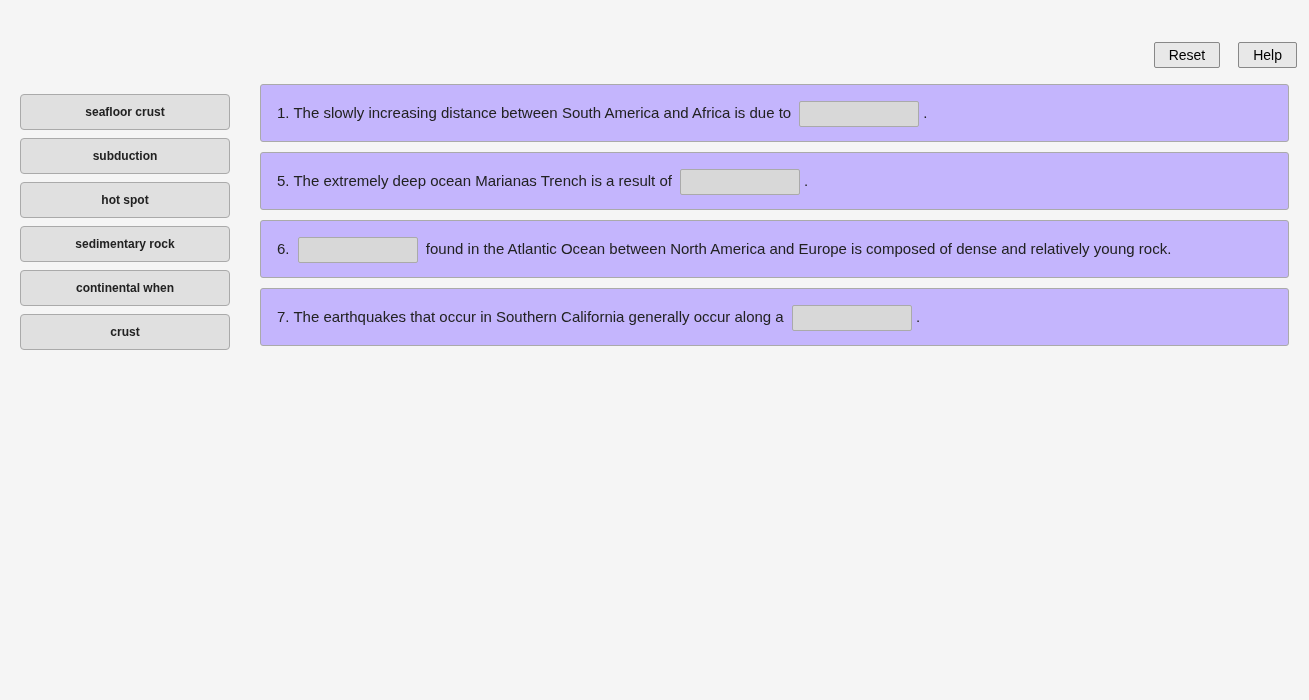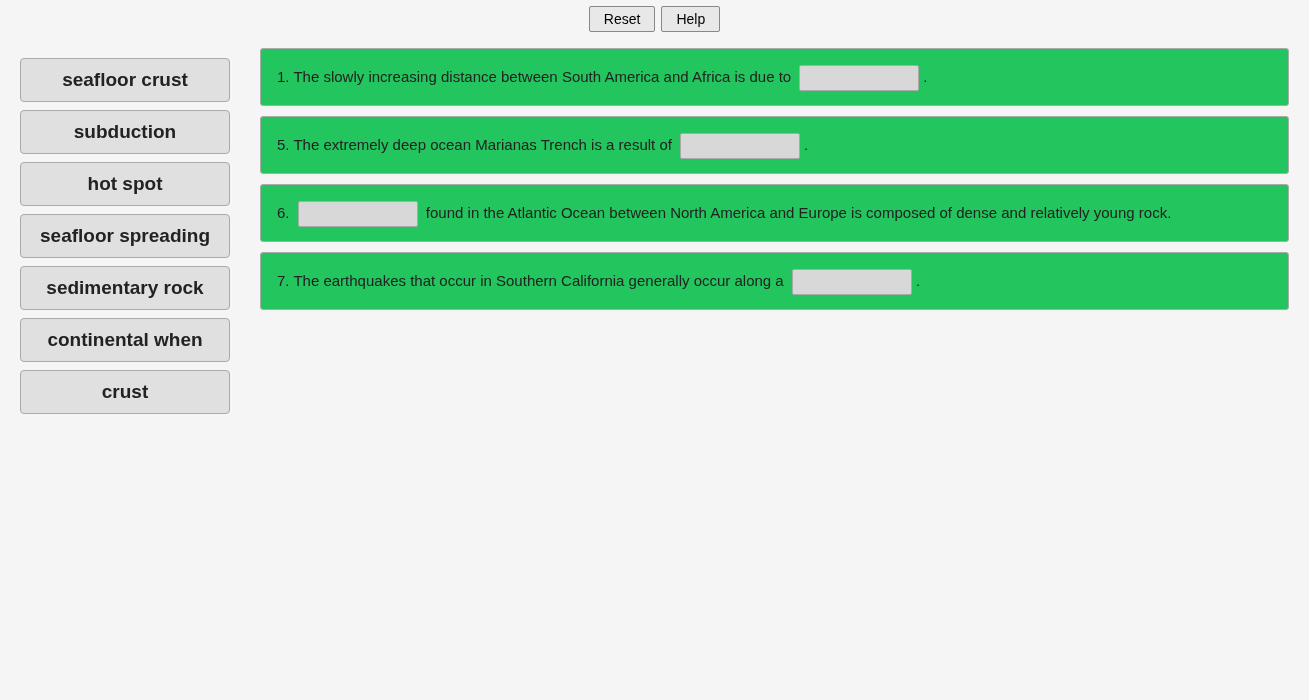--- a/index.html
+++ b/index.html
@@ -11,23 +11,24 @@
       font-family: Arial, sans-serif;
       font-size: 15px;
       background: #f5f5f5;
       color: #222;
       width: 1309px;
       min-height: 700px;
       position: relative;
     }
     .top-bar {
       display: flex;
-      justify-content: center;
+      justify-content: flex-end;
       padding: 6px 12px;
-      gap: 6px;
+      gap: 18px;
+      margin-top: 36px;
     }
     .top-btn {
       border: 1px solid #888;
       background: #e8e8e8;
       padding: 4px 14px;
       cursor: pointer;
       font-size: 14px;
       border-radius: 2px;
     }
     .main-layout {
@@ -44,33 +45,33 @@
       width: 210px;
       flex-shrink: 0;
       margin-top: 10px;
     }
     .word-item {
       border: 1px solid #aaa;
       background: #e0e0e0;
       padding: 10px 16px;
       text-align: center;
       font-weight: bold;
-      font-size: 19px;
+      font-size: 12px;
       border-radius: 4px;
       cursor: grab;
     }
     .questions-panel {
       flex: 1;
       display: flex;
       flex-direction: column;
       gap: 10px;
     }
     .question-box {
       border: 1px solid #aaa;
-      background: #22c55e;
+      background: #c4b5fd;
       padding: 14px 16px;
       border-radius: 3px;
       line-height: 1.8;
       font-size: 15px;
     }
     .drop-blank {
       display: inline-block;
       width: 120px;
       height: 26px;
       border: 1px solid #aaa;
@@ -90,21 +91,20 @@
   <button class="top-btn">Reset</button>
   <button class="top-btn">Help</button>
 </div>
 
 <div class="main-layout">
   <div class="word-bank">
 
   <div class="word-item">seafloor crust</div>
       <div class="word-item">subduction</div>
       <div class="word-item">hot spot</div>
-      <div class="word-item">seafloor spreading</div>
       <div class="word-item">sedimentary rock</div>
       <div class="word-item">continental when</div>
       <div class="word-item">crust</div>
     </div>
   <div class="questions-panel">
 
   <div class="question-box">1. The slowly increasing distance between South America and Africa is due to <span class="drop-blank"></span>.</div>
       <div class="question-box">5. The extremely deep ocean Marianas Trench is a result of <span class="drop-blank"></span>.</div>
       <div class="question-box">6. <span class="drop-blank"></span> found in the Atlantic Ocean between North America and Europe is composed of dense and relatively young rock.</div>
       <div class="question-box">7. The earthquakes that occur in Southern California generally occur along a <span class="drop-blank"></span>.</div>

